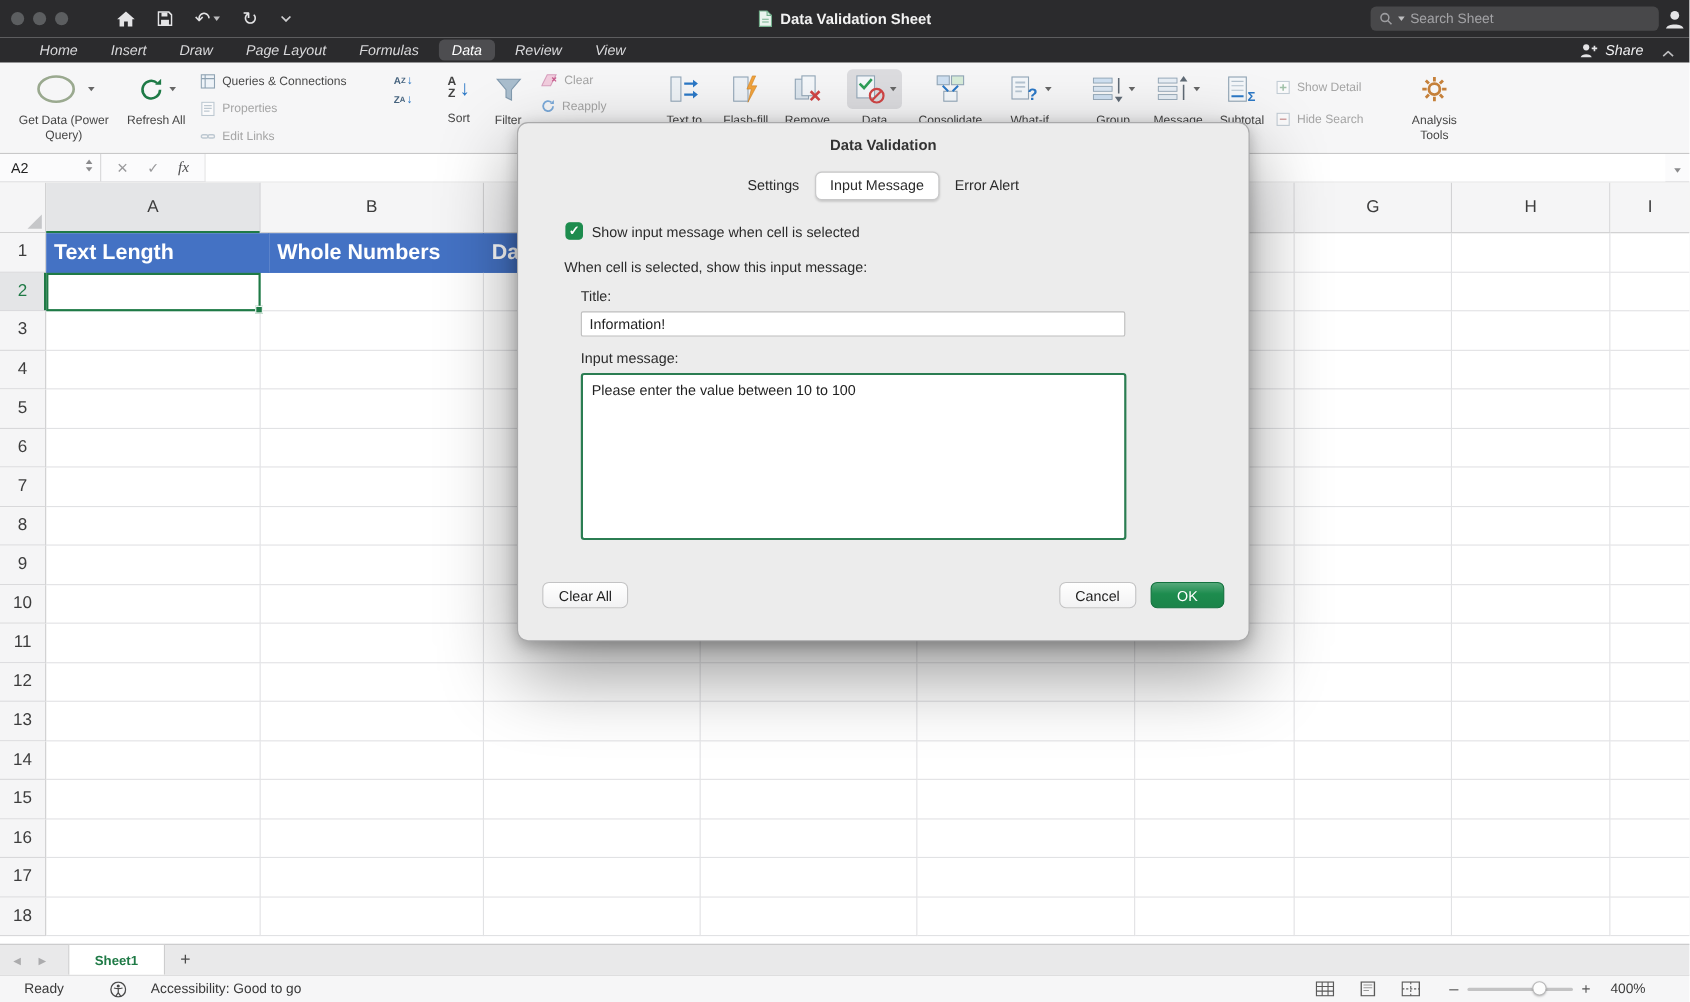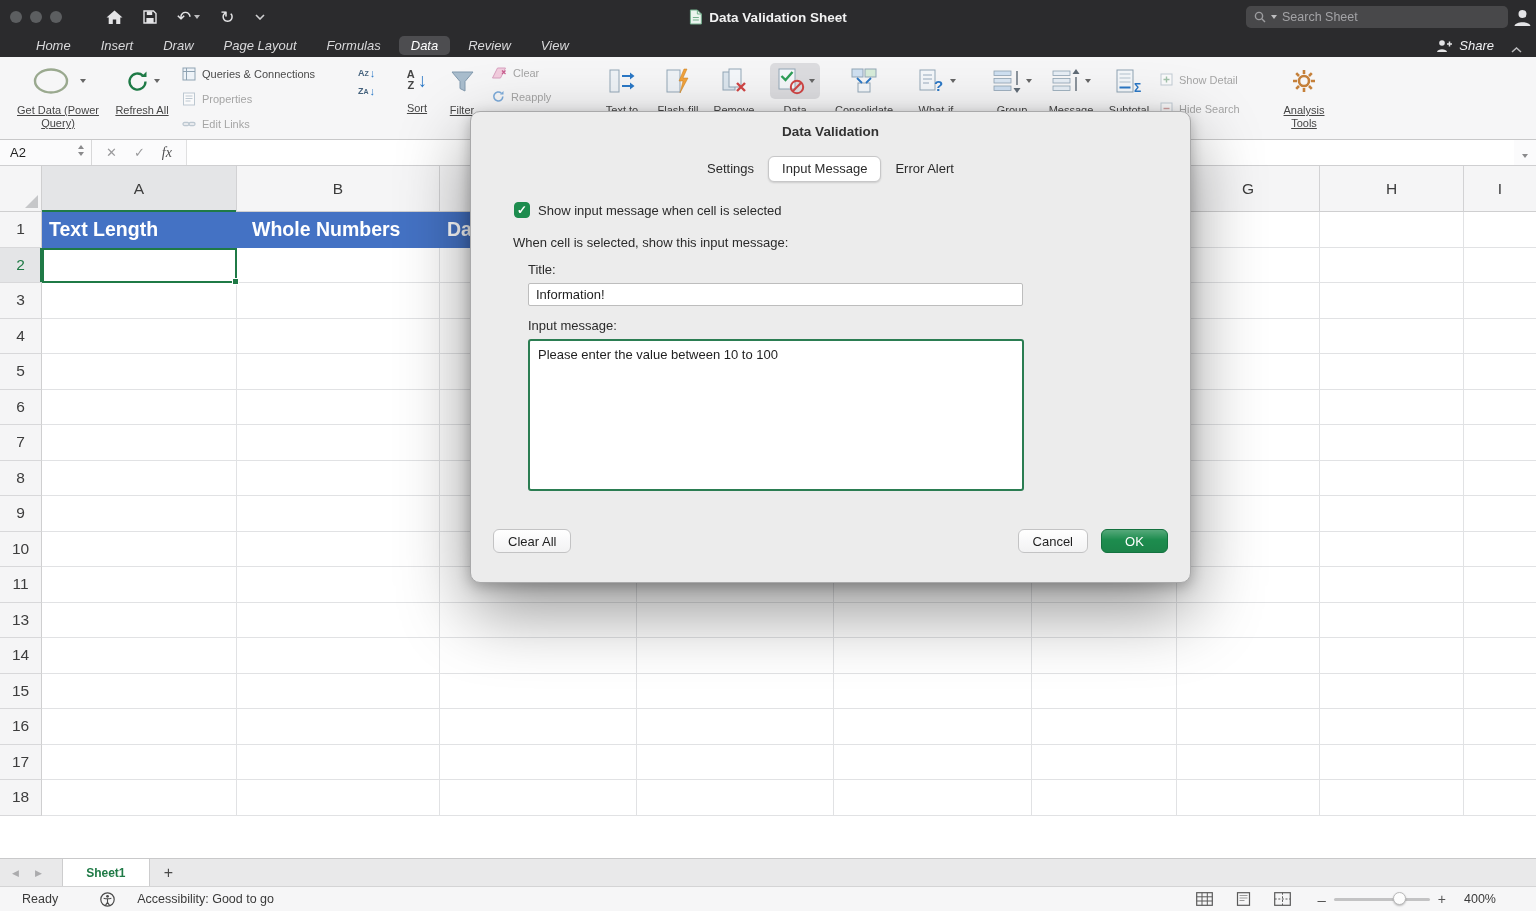--- a/index.html
+++ b/index.html
@@ -39,21 +39,21 @@
   .rtab { font-size:13px; color:#d9d9db; padding:2px 12px; border-radius:5px; line-height:15px; cursor:default; }
   .rtab.active { background:#4d4d50; color:#fff; }
   .share { position:absolute; right:42px; top:0; height:23px; display:flex; align-items:center;
            gap:6px; color:#f0f0f2; font-size:13px; }
   .collapsebtn { position:absolute; right:14px; top:5px; }
 
   
   .ribbon { height:83px; background:#f6f6f7; border-bottom:1px solid #c8c8c9; position:relative;
             font-size:11px; color:#3f3f3f; }
   .rgroup { position:absolute; text-align:center; }
-  .rlabel { font-size:11px; color:#464646; margin-top:4px; line-height:13px;text-decoration:underline; }
+  .rlabel { font-size:11px; color:#464646; margin-top:4px; line-height:13px; }
   .iconrow { height:38px; display:flex; align-items:center; justify-content:center; gap:4px; }
   .iconwrap { display:inline-flex; align-items:center; gap:4px; padding:3px 5px; border-radius:5px; }
   .iconwrap.active-tool { background:#dcdcdf; }
   .stackrow { display:flex; align-items:center; gap:6px; font-size:11px; color:#4a4a4a;
               margin-bottom:11px; white-space:nowrap; }
   .stackrow.dim { color:#a5a5a5; }
   .minisort { display:flex; align-items:center; font-weight:bold; color:#46637e;
               font-size:9px; line-height:9px; margin-bottom:9px; }
   .minisort .z { font-size:7px; }
   .minisort .dn { color:#2b78c6; font-size:11px; margin-left:1px; }
@@ -105,21 +105,21 @@
   .cell { border-right:1px solid #e1e2e4; border-bottom:1px solid #e1e2e4; font-size:15px;
           display:flex; align-items:center; padding-left:7px; color:#222; position:relative;
           overflow:hidden; white-space:nowrap; }
   .cell.bluefill { background:var(--fill-blue); border-right-color:var(--fill-blue);
                    border-bottom-color:var(--fill-blue); color:#fff; font-weight:bold; font-size:19.5px; }
   .cell.selected { border:2px solid var(--accent); overflow:visible; }
   .fillhandle { position:absolute; right:-4px; bottom:-4px; width:7px; height:7px;
                 background:var(--accent); border:1px solid #fff; z-index:5; }
 
   
-  .dialog { position:absolute; left:470px; top:111px; width:721px; height:472px; background:#ececec;
+  .dialog { position:absolute; left:470px; top:111px; width:666px; height:472px; background:#ececec;
             border:1px solid #a9a9aa; border-radius:10px; z-index:50; font-size:13px; color:#2b2b2b;
             box-shadow:0 28px 70px rgba(0,0,0,.42), 0 4px 14px rgba(0,0,0,.25); }
   .dlg-title { text-align:center; font-weight:bold; font-size:13.5px; color:#333; padding-top:12px; }
   .seg { display:flex; justify-content:center; margin-top:17px; }
   .seg-item { padding:4px 13px; font-size:13px; color:#2b2b2b; border:1px solid transparent;
               border-radius:6px; line-height:16px; cursor:default; }
   .seg-item.active { background:#fff; border-color:#c7c7c8; box-shadow:0 1px 2px rgba(0,0,0,.14); }
   .cbrow { display:flex; align-items:center; gap:8px; margin:20px 0 0 43px; }
   .checkbox { width:16px; height:16px; border-radius:4px; background:#fff; border:1px solid #bbb;
               display:flex; align-items:center; justify-content:center; color:#fff; font-size:12px;
@@ -636,20 +636,32 @@
           <div class="cell" style="flex: 0 0 197px;"></div>
           <div class="cell" style="flex: 0 0 197px;"></div>
           <div class="cell" style="flex: 0 0 198px;"></div>
           <div class="cell" style="flex: 0 0 145px;"></div>
           <div class="cell" style="flex: 0 0 143px;"></div>
           <div class="cell" style="flex: 0 0 144px;"></div>
           <div class="cell" style="flex: 0 0 73px;"></div>
         </div>
         <div class="grow">
           <div class="rowhdr">11</div>
+          <div class="cell" style="flex: 0 0 195px;"></div>
+          <div class="cell" style="flex: 0 0 203px;"></div>
+          <div class="cell" style="flex: 0 0 197px;"></div>
+          <div class="cell" style="flex: 0 0 197px;"></div>
+          <div class="cell" style="flex: 0 0 198px;"></div>
+          <div class="cell" style="flex: 0 0 145px;"></div>
+          <div class="cell" style="flex: 0 0 143px;"></div>
+          <div class="cell" style="flex: 0 0 144px;"></div>
+          <div class="cell" style="flex: 0 0 73px;"></div>
+        </div>
+        <div class="grow">
+          <div class="rowhdr">12</div>
           <div class="cell" style="flex: 0 0 195px;"></div>
           <div class="cell" style="flex: 0 0 203px;"></div>
           <div class="cell" style="flex: 0 0 197px;"></div>
           <div class="cell" style="flex: 0 0 197px;"></div>
           <div class="cell" style="flex: 0 0 198px;"></div>
           <div class="cell" style="flex: 0 0 145px;"></div>
           <div class="cell" style="flex: 0 0 143px;"></div>
           <div class="cell" style="flex: 0 0 144px;"></div>
           <div class="cell" style="flex: 0 0 73px;"></div>
         </div>

